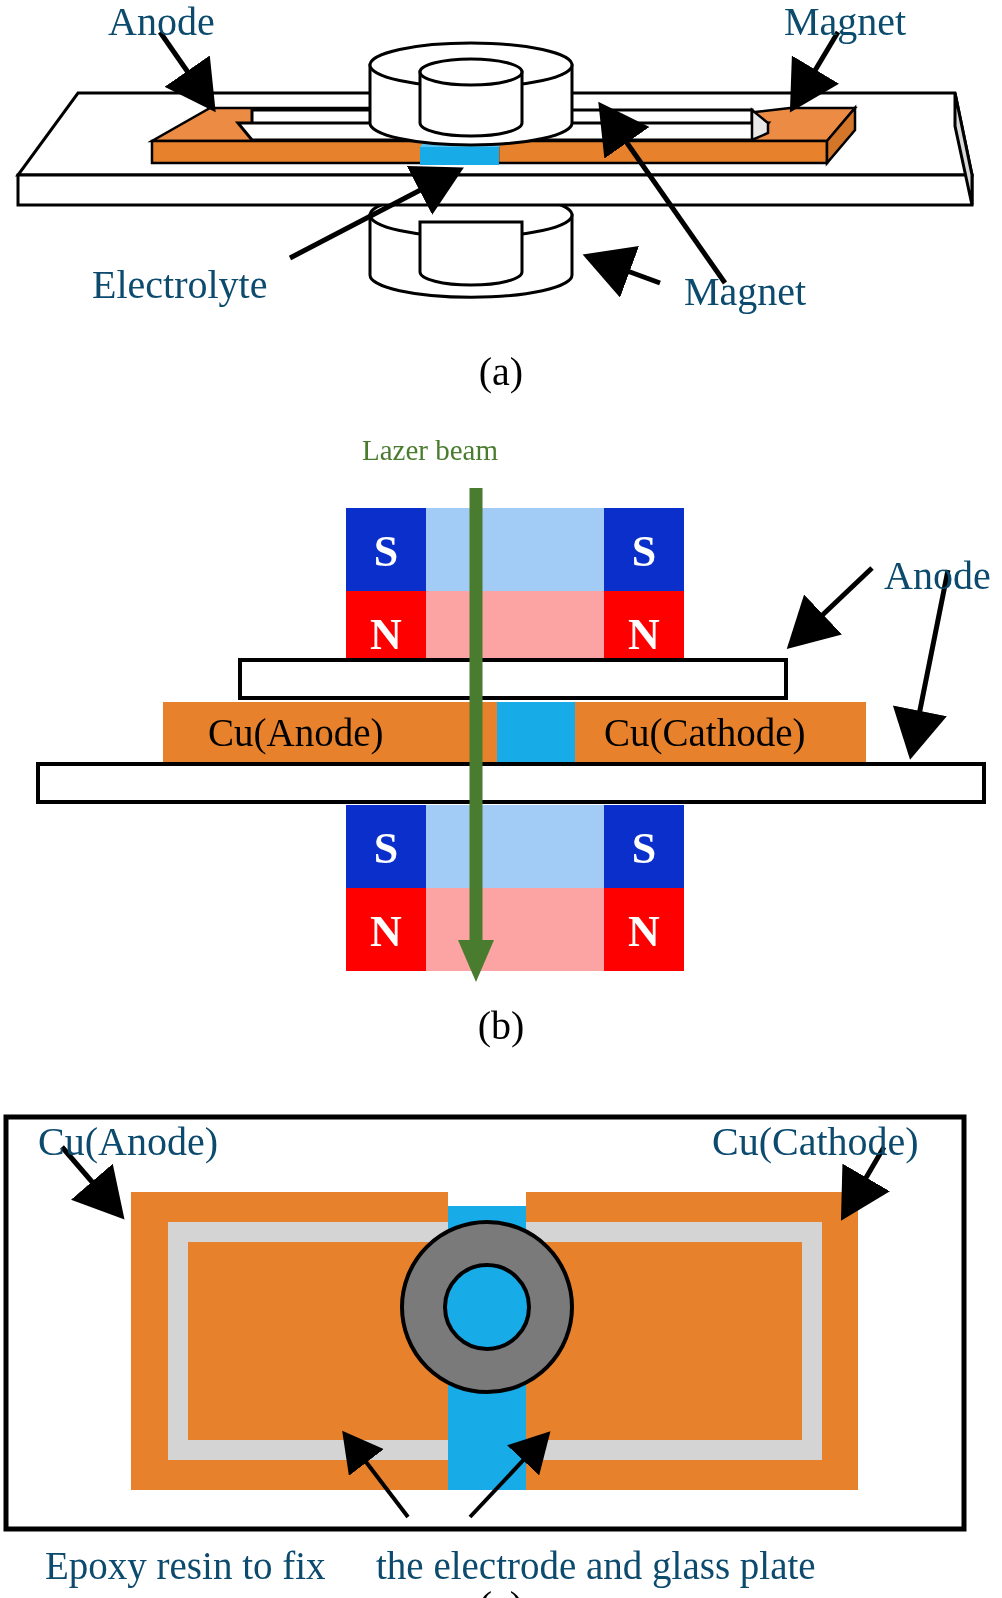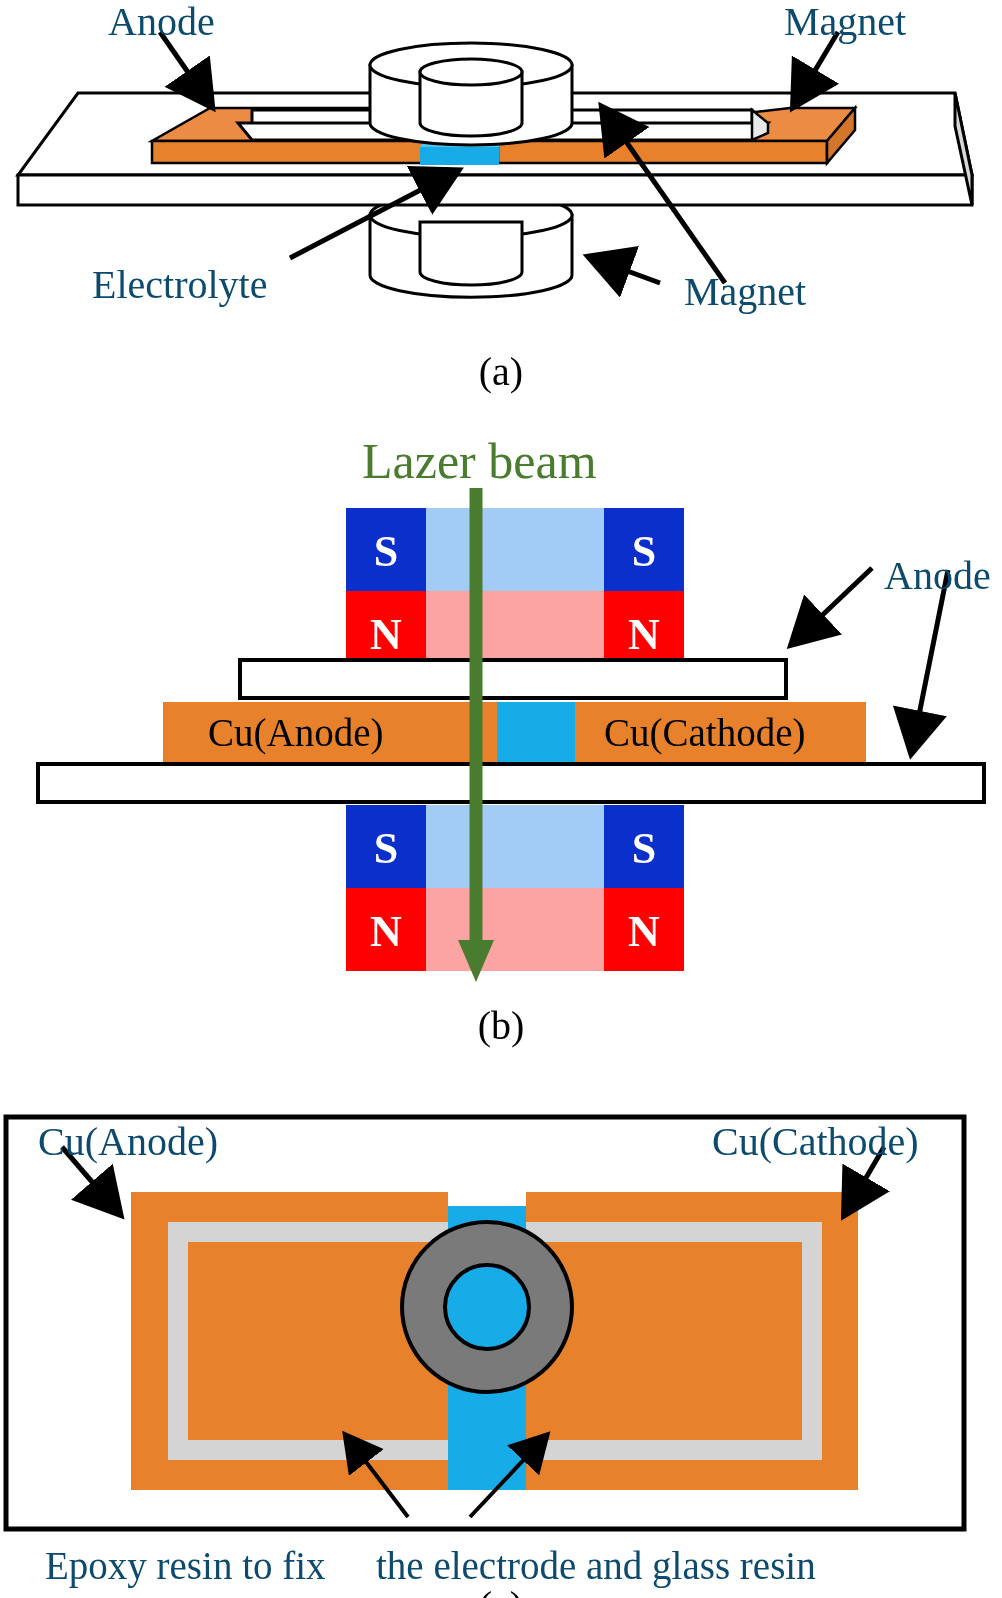--- a/index.html
+++ b/index.html
@@ -47,21 +47,21 @@
     font-size: 40px;
   }
   .pole-letter {
     fill: #ffffff;
     font-family: "Liberation Serif", "DejaVu Serif", serif;
     font-weight: bold;
     font-size: 44px;
     text-anchor: middle;
   }
   .beam-label {
-    font-size: 50px;
+    font-size: 29px;
     color: #4a7c2f;
   }
   .cu-label {
     font-size: 39px;
     color: #000;
   }
   .epoxy-label {
     font-size: 39px;
   }
 </style>
@@ -233,18 +233,18 @@
 
       <line x1="62" y1="57" x2="118" y2="122" stroke="#000" stroke-width="5" marker-end="url(#arrowC)"></line>
       <line x1="884" y1="57" x2="846" y2="122" stroke="#000" stroke-width="5" marker-end="url(#arrowC)"></line>
       <line x1="408" y1="427" x2="347" y2="347" stroke="#000" stroke-width="4" marker-end="url(#arrowC)"></line>
       <line x1="470" y1="427" x2="545" y2="347" stroke="#000" stroke-width="4" marker-end="url(#arrowC)"></line>
     </svg>
 
     <span class="lbl callout-label" style="left:38px; top:32px;">Cu(Anode)</span>
     <span class="lbl callout-label" style="left:712px; top:32px;">Cu(Cathode)</span>
     <span class="lbl epoxy-label" style="left:45px; top:456px;">Epoxy resin to fix</span>
-    <span class="lbl epoxy-label" style="left:376px; top:456px;">the electrode and glass resin</span>
+    <span class="lbl epoxy-label" style="left:376px; top:456px;">the electrode and glass plate</span>
 
     <div class="panel-caption" style="top:492px;">(c)</div>
   </div>
 
 </div>
 
 </body></html>

